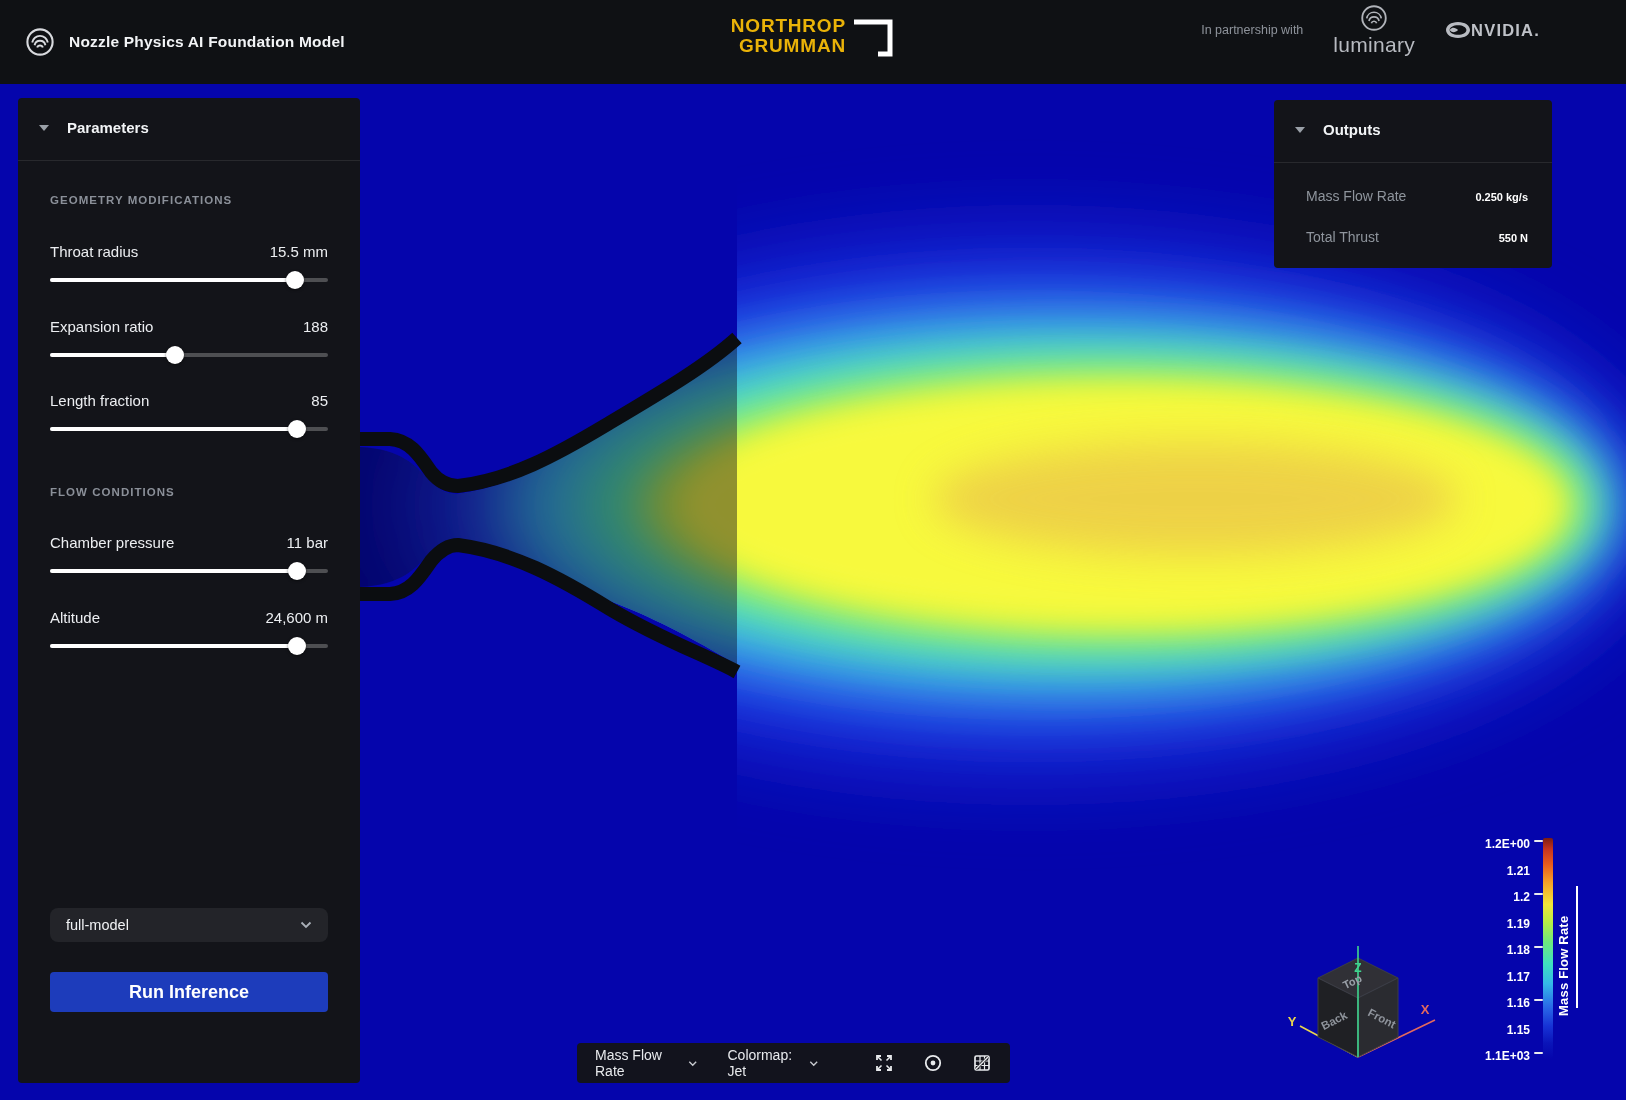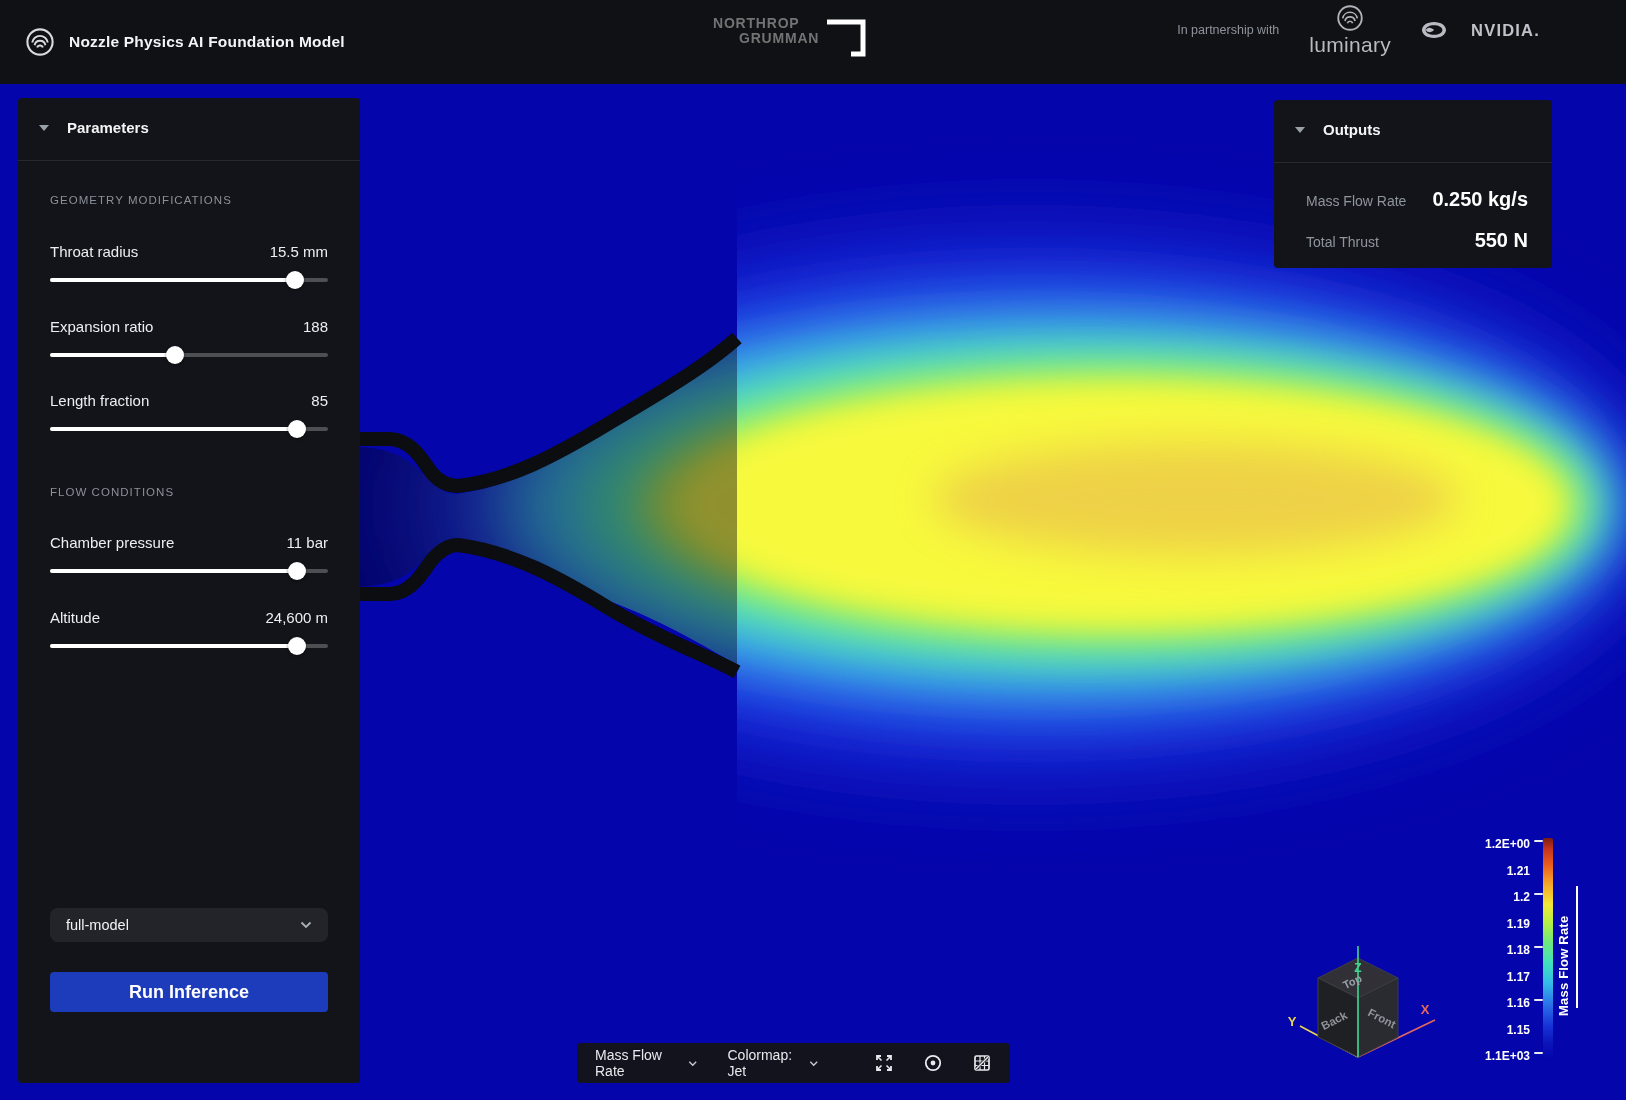--- a/index.html
+++ b/index.html
@@ -6,45 +6,45 @@
   body{width:1626px;height:1100px;position:relative;overflow:hidden;
        font-family:"Liberation Sans", sans-serif;-webkit-font-smoothing:antialiased;}
 
   
   .header{position:absolute;top:0;left:0;right:0;height:84px;background:#0f1114;z-index:20;
           display:flex;align-items:center;}
   .brand-left{display:flex;align-items:center;gap:14px;margin-left:25px;}
   .app-title{color:#f2f4f6;font-size:15.5px;font-weight:700;letter-spacing:.2px;}
   .logo-mark{width:30px;height:30px;}
   .brand-center{position:absolute;left:713px;top:16px;display:flex;align-items:flex-start;}
-  .ng-col{display:flex;flex-direction:column;align-items:flex-start;line-height:1.04;
-          color:#737373;font-weight:700;font-size:14px;letter-spacing:.8px;}
+  .ng-col{display:flex;flex-direction:column;align-items:flex-end;line-height:1.04;
+          color:#eab308;font-weight:700;font-size:19px;letter-spacing:.8px;}
   .ng-col .l2{margin-left:26px;}
   .ng-bracket{margin-left:6px;margin-top:1px;}
   .brand-right{position:absolute;right:86px;top:0;height:60px;display:flex;align-items:center;gap:30px;}
   .partner-prefix{color:#8e939b;font-size:12.5px;}
   .lum{display:flex;align-items:center;gap:1px;flex-direction:column;}
   .lum-word{color:#b7bac0;font-size:21px;font-weight:500;letter-spacing:.3px;}
-  .nv{display:flex;align-items:center;gap:24px;}
+  .nv{display:flex;align-items:center;gap:0;}
   .nv-word{color:#bfc2c8;font-size:16.5px;font-weight:700;letter-spacing:1.2px;}
 
   
   .canvas{position:absolute;top:84px;left:0;right:0;bottom:0;background:#4d7c0f;overflow:hidden;padding-left:19px;}
   .viz{position:absolute;top:0;left:0;}
 
   
   .panel{position:absolute;background:#131419;border-radius:4px;z-index:10;}
   .panel-title-row{position:absolute;top:0;left:0;right:0;height:62px;border-bottom:1px solid rgba(255,255,255,.09);}
   .panel-caret{position:absolute;left:21px;top:27px;width:0;height:0;
                border-left:5px solid transparent;border-right:5px solid transparent;border-top:6px solid #9aa0a8;}
   .panel-title{position:absolute;left:49px;top:21px;color:#f2f4f6;font-size:15px;font-weight:700;}
 
   
   .sidebar{left:18px;top:14px;width:342px;height:985px;}
-  .section-label{position:absolute;left:32px;color:#8b9099;font-size:11.5px;font-weight:400;
+  .section-label{position:absolute;left:32px;color:#8b9099;font-size:11.5px;font-weight:700;
                  letter-spacing:.09em;}
   .pgroup{position:absolute;left:32px;right:32px;height:64px;}
   .prow{display:flex;justify-content:space-between;align-items:baseline;}
   .plabel{color:#eceef1;font-size:15px;}
   .pvalue{color:#eceef1;font-size:15px;}
   .slider{position:absolute;left:0;right:0;top:28px;height:18px;cursor:pointer;}
   .track{position:absolute;left:0;right:0;top:7px;height:4px;border-radius:2px;background:rgba(255,255,255,.25);}
   .fill{position:absolute;left:0;top:0;height:4px;border-radius:2px;background:#fff;}
   .thumb{position:absolute;right:-9px;top:-7px;width:18px;height:18px;border-radius:50%;background:#fff;
          box-shadow:0 1px 3px rgba(0,0,0,.5);}
@@ -53,21 +53,21 @@
                 padding:0 16px;box-sizing:border-box;cursor:pointer;}
   .model-select span{color:#f0f2f4;font-size:14.5px;}
   .run-btn{position:absolute;left:32px;right:32px;top:874px;height:40px;background:#1d3cbb;border:none;
            border-radius:4px;color:#fff;font-size:18px;font-weight:700;cursor:pointer;
            font-family:"Liberation Sans",sans-serif;}
 
   
   .outputs{left:1274px;top:16px;width:278px;height:168px;}
   .orow{position:absolute;left:32px;right:24px;display:flex;justify-content:space-between;align-items:baseline;}
   .olabel{color:#8f959d;font-size:14px;}
-  .ovalue{color:#fff;font-size:20px;font-weight:600;}
+  .ovalue{color:#fff;font-size:11px;font-weight:600;}
 
   
   .toolbar{position:absolute;left:577px;top:959px;width:433px;height:40px;background:rgba(19,20,24,.97);
            border-radius:4px;z-index:10;display:flex;align-items:center;padding:0 18px;box-sizing:border-box;}
   .tb-select{display:flex;align-items:center;gap:7px;cursor:pointer;}
   .tb-select span{color:#e8eaed;font-size:14px;}
   .tb-gap1{width:34px;}  .tb-gap2{width:30px;}
   .tb-icon{width:20px;height:20px;margin-left:29px;cursor:pointer;flex:none;}
 
   

